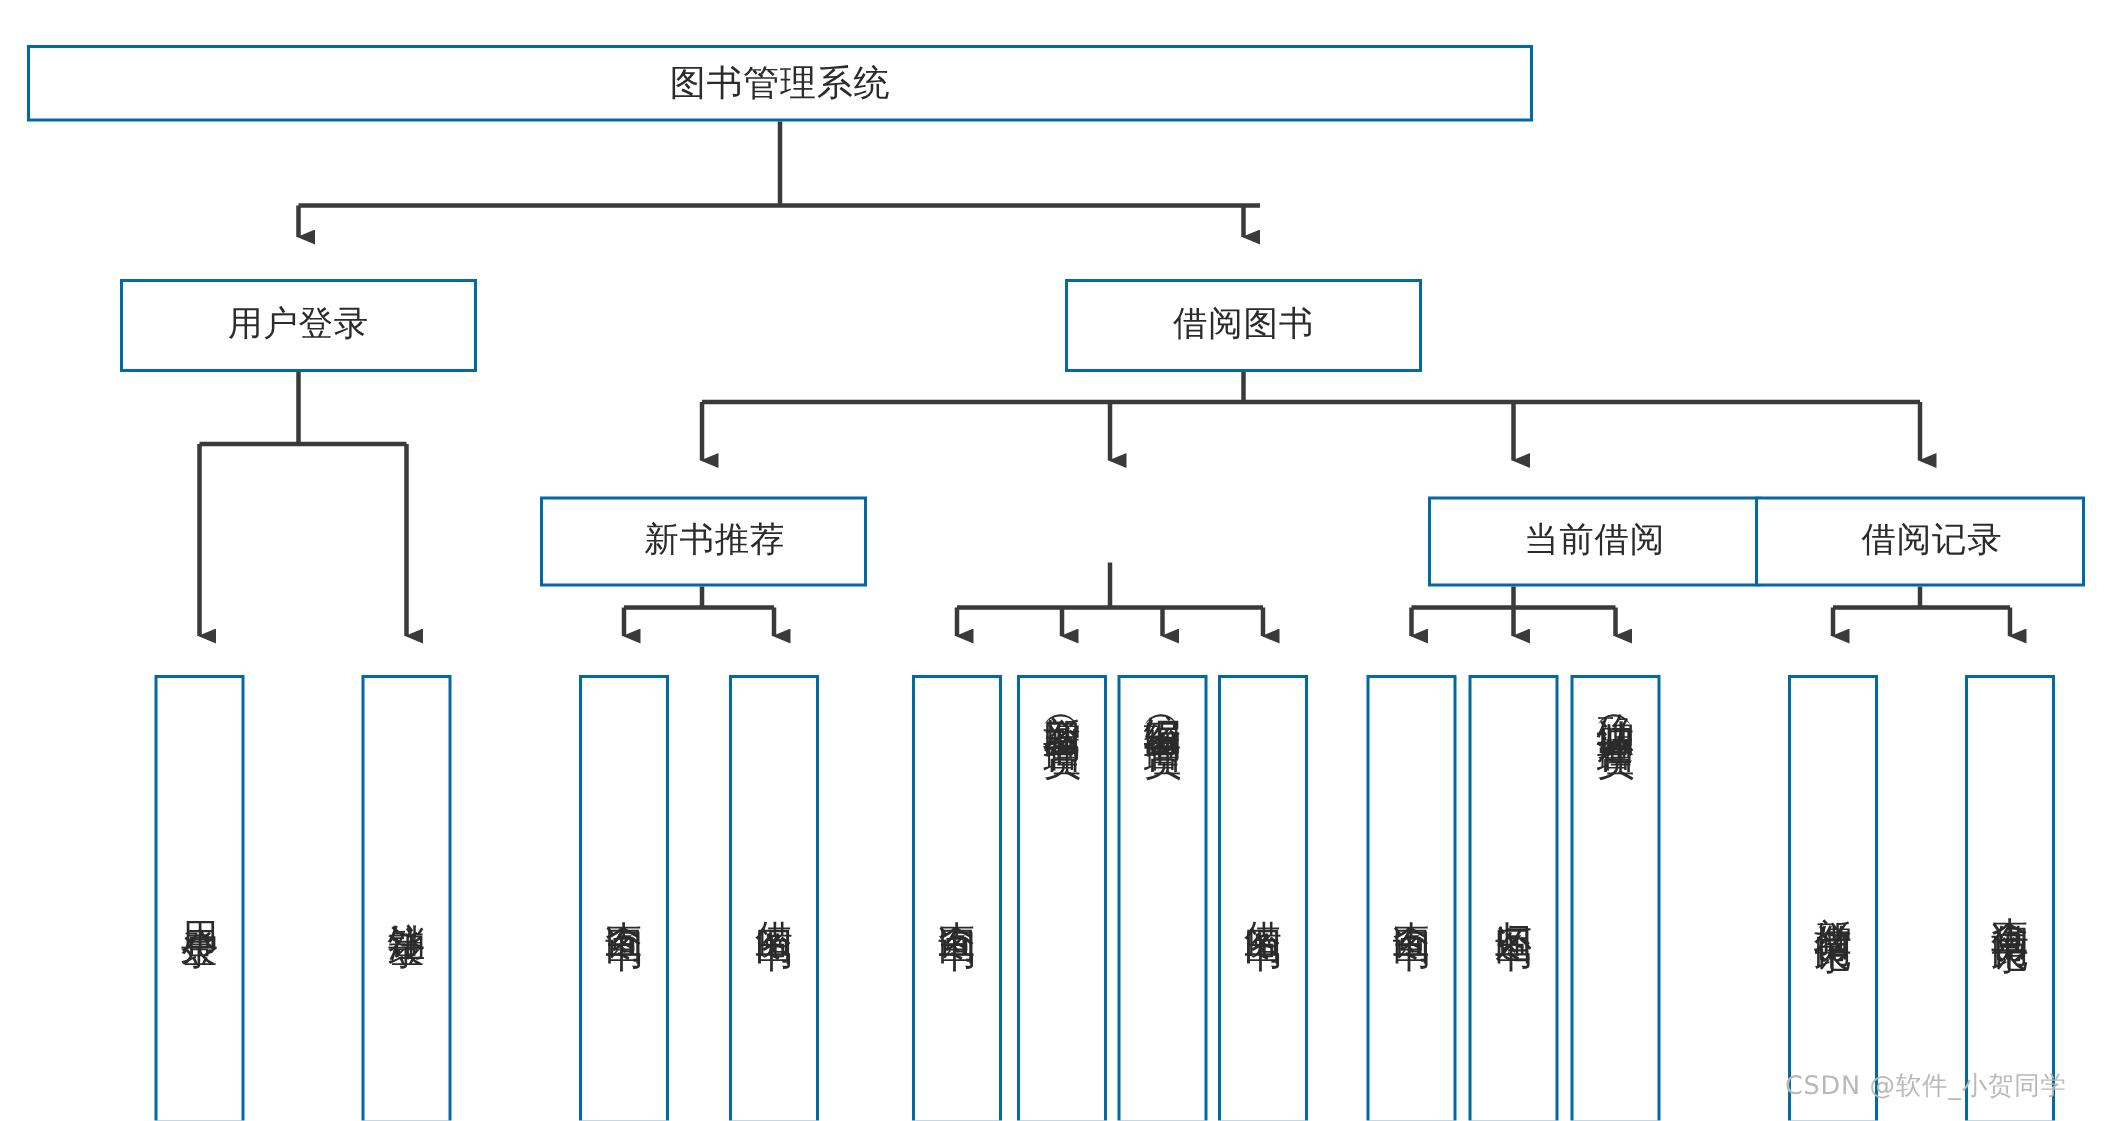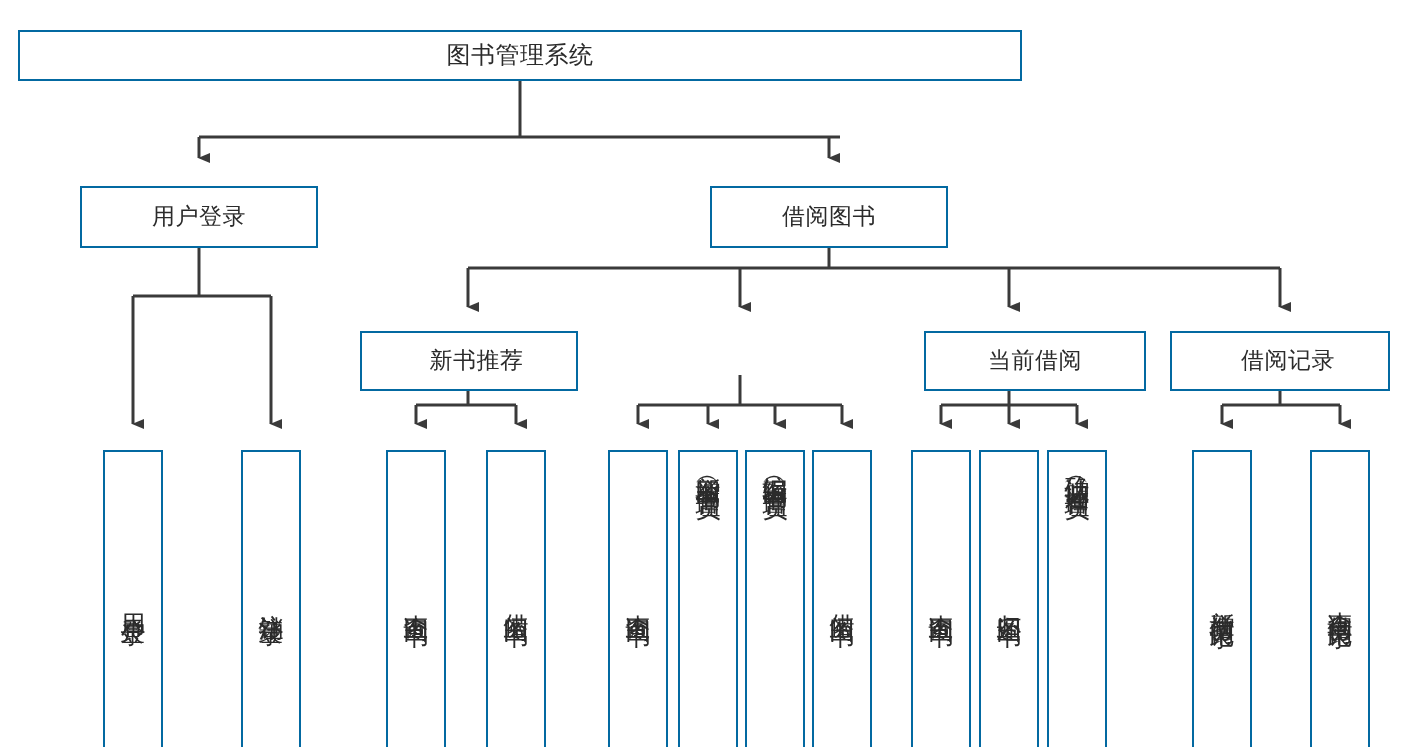--- a/index.html
+++ b/index.html
@@ -120,21 +120,21 @@
   <div class="node h-node" style="left:80px;top:170px;width:238px;height:62px;">
     <span class="lbl">用户登录</span>
   </div>
   <div class="node h-node" style="left:710px;top:170px;width:238px;height:62px;">
     <span class="lbl">借阅图书</span>
   </div>
 
   <div class="node h-node" style="left:360px;top:315px;width:218px;height:60px;padding-left:15px;">
     <span class="lbl">新书推荐</span>
   </div>
-  <div class="node h-node" style="left:924px;top:315px;width:222px;height:60px;text-align:center;">
+  <div class="node h-node" style="left:952px;top:315px;width:222px;height:60px;text-align:center;">
     <span class="lbl">当前借阅</span>
   </div>
   <div class="node h-node" style="left:1170px;top:315px;width:220px;height:60px;padding-left:16px;">
     <span class="lbl">借阅记录</span>
   </div>
 
   <div class="node v-node" style="left:103px;top:434px;width:60px;height:299px;">
     <span class="lbl">用户登录</span>
   </div>
   <div class="node v-node" style="left:241px;top:434px;width:60px;height:299px;">
@@ -171,14 +171,15 @@
     <span class="lbl">确认归还（管理员）</span>
   </div>
 
   <div class="node v-node" style="left:1192px;top:434px;width:60px;height:299px;">
     <span class="lbl">新增借阅记录</span>
   </div>
   <div class="node v-node" style="left:1310px;top:434px;width:60px;height:299px;">
     <span class="lbl">查询借阅记录</span>
   </div>
 
+  <div class="watermark">CSDN @软件_小贺同学</div>
 
 </div>
 
 </body></html>

